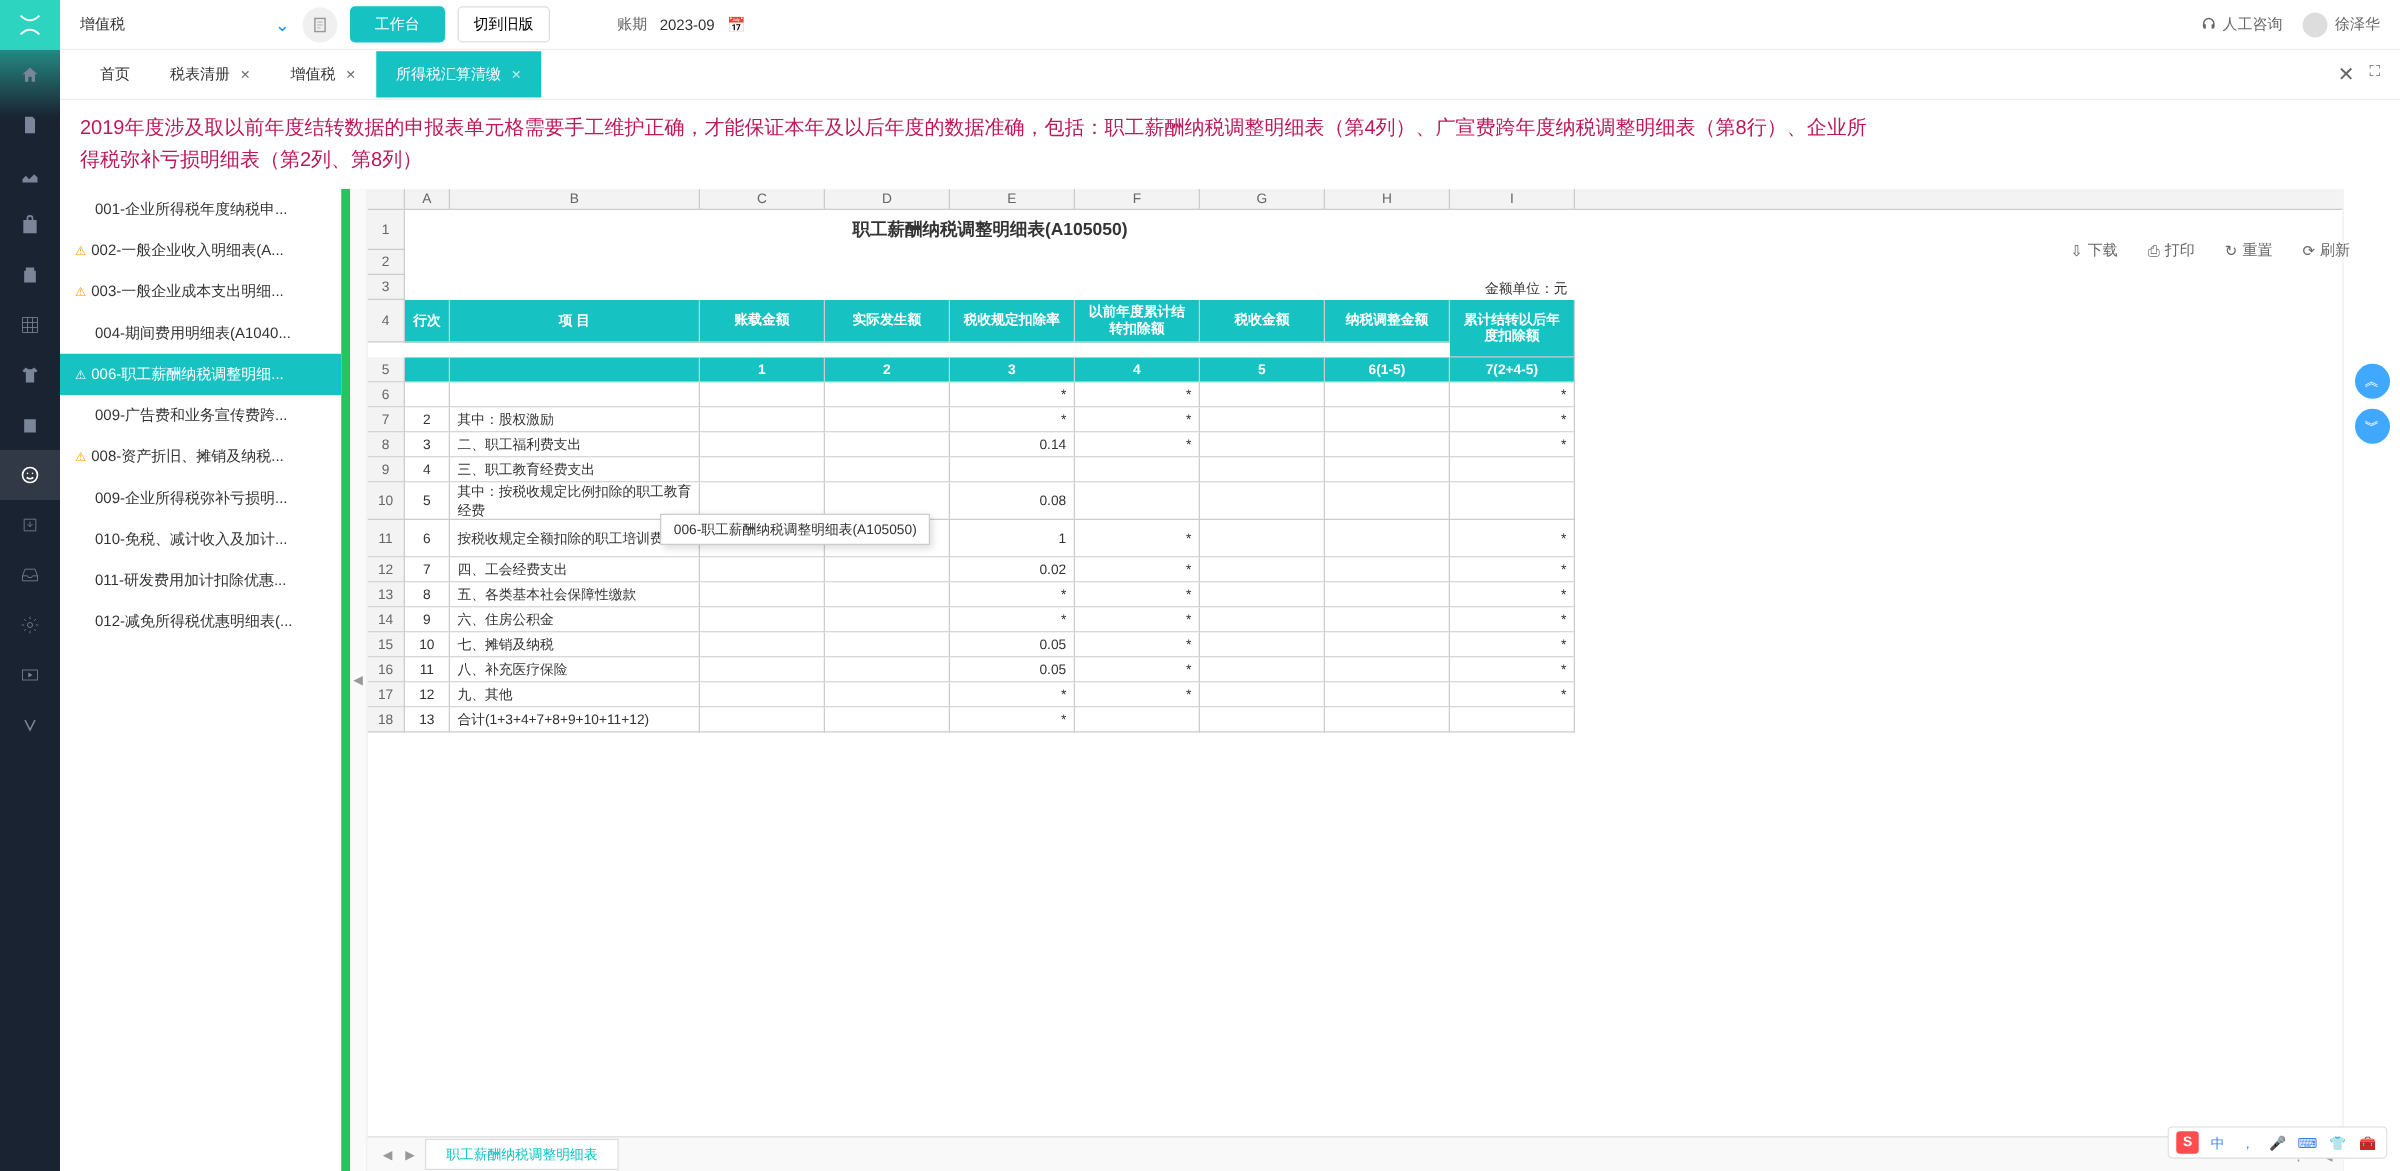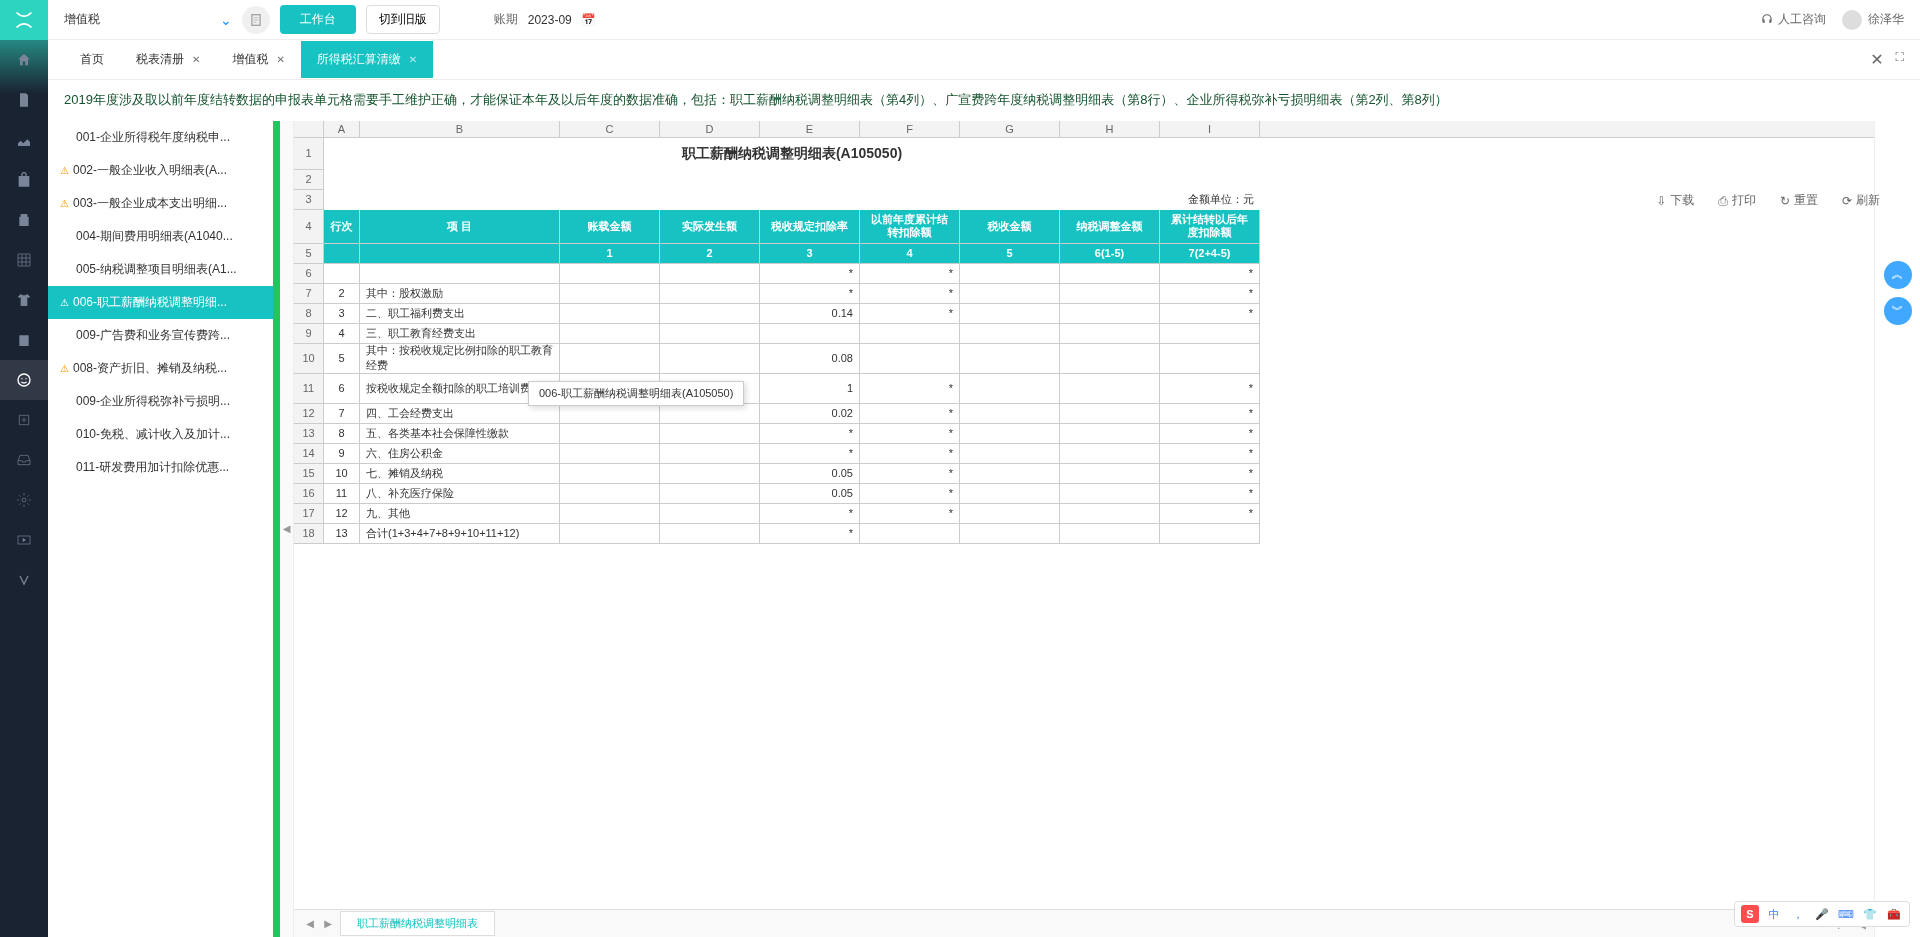--- a/index.html
+++ b/index.html
@@ -24,21 +24,21 @@
 .topbar-right { margin-left: auto; display: flex; align-items: center; gap: 16px; color: #666; }
 .user-area { display: flex; align-items: center; gap: 6px; }
 .avatar { width: 20px; height: 20px; border-radius: 50%; background: #ddd; }
 .tabbar { height: 40px; display: flex; align-items: center; padding: 0 16px; border-bottom: 1px solid #eee; background: #fff; position: relative; }
 .tab { padding: 10px 16px; cursor: pointer; display: flex; align-items: center; gap: 8px; color: #333; }
 .tab.active { background: #16c2c2; color: white; }
 .tab .close { font-size: 10px; opacity: 0.7; }
 .tabbar-right { position: absolute; right: 16px; display: flex; gap: 12px; color: #666; }
 .content { flex: 1; display: flex; overflow: hidden; }
 .left-panel { width: 232px; display: flex; flex-direction: column; border-right: 7px solid #22c55e; }
-.warning-bar { padding: 10px 16px; color: #14532d; font-size: 13px; line-height: 1.6; flex-shrink: 0; }
+.warning-bar { padding: 10px 16px; color: #be185d; font-size: 16px; line-height: 1.6; flex-shrink: 0; }
 .actions-bar { position: absolute; right: 40px; top: 100px; display: flex; gap: 24px; color: #666; font-size: 12px; padding: 12px 0; }
 .action-item { display: flex; align-items: center; gap: 4px; cursor: pointer; }
 .list { flex: 1; overflow-y: auto; }
 .list-item { padding: 8px 12px; cursor: pointer; white-space: nowrap; overflow: hidden; text-overflow: ellipsis; font-size: 12px; color: #333; display: flex; align-items: center; gap: 4px; }
 .list-item.selected { background: #16c2c2; color: white; }
 .warn-dot { color: #ff9800; font-size: 10px; }
 .list-item.selected .warn-dot { color: #fff; }
 .handle { width: 14px; background: #fafafa; display: flex; align-items: center; justify-content: center; cursor: pointer; border-right: 1px solid #eee; color: #999; font-size: 10px; }
 .sheet-area { flex: 1; display: flex; flex-direction: column; position: relative; }
 .sheet-wrap { flex: 1; overflow: auto; position: relative; }
@@ -248,24 +248,20 @@
               <span>002-一般企业收入明细表(A...</span>
             </div>
             <div class="list-item">
               <span class="warn-dot">⚠</span>
               <span>003-一般企业成本支出明细...</span>
             </div>
             <div class="list-item">
               <span style="width:12px;display:inline-block;"></span>
               <span>004-期间费用明细表(A1040...</span>
             </div>
-            <div class="list-item">
-              <span style="width:12px;display:inline-block;"></span>
-              <span>005-纳税调整项目明细表(A1...</span>
-            </div>
             <div class="list-item selected">
               <span class="warn-dot">⚠</span>
               <span>006-职工薪酬纳税调整明细...</span>
             </div>
             <div class="list-item">
               <span style="width:12px;display:inline-block;"></span>
               <span>009-广告费和业务宣传费跨...</span>
             </div>
             <div class="list-item">
               <span class="warn-dot">⚠</span>
@@ -275,20 +271,24 @@
               <span style="width:12px;display:inline-block;"></span>
               <span>009-企业所得税弥补亏损明...</span>
             </div>
             <div class="list-item">
               <span style="width:12px;display:inline-block;"></span>
               <span>010-免税、减计收入及加计...</span>
             </div>
             <div class="list-item">
               <span style="width:12px;display:inline-block;"></span>
               <span>011-研发费用加计扣除优惠...</span>
+            </div>
+            <div class="list-item">
+              <span style="width:12px;display:inline-block;"></span>
+              <span>012-减免所得税优惠明细表(...</span>
             </div>
           </div>
       </div>
       <div class="handle">◀</div>
 
       <div class="sheet-area">
         <div class="tooltip">006-职工薪酬纳税调整明细表(A105050)</div>
         <div class="sheet-wrap" id="sheet-wrap">
             <div class="col-headers">
               <div class="corner"></div>
@@ -317,21 +317,21 @@
             <div class="row">
               <div class="row-h" style="height:34px;">4</div>
               <div class="cell header-cell" style="width:36px;height:34px;">行次</div>
               <div class="cell header-cell" style="width:200px;height:34px;">项   目</div>
               <div class="cell header-cell" style="width:100px;height:34px;line-height:1.2;text-align:center;">账载金额</div>
               <div class="cell header-cell" style="width:100px;height:34px;line-height:1.2;text-align:center;">实际发生额</div>
               <div class="cell header-cell" style="width:100px;height:34px;line-height:1.2;text-align:center;">税收规定扣除率</div>
               <div class="cell header-cell" style="width:100px;height:34px;line-height:1.2;text-align:center;">以前年度累计结转扣除额</div>
               <div class="cell header-cell" style="width:100px;height:34px;line-height:1.2;text-align:center;">税收金额</div>
               <div class="cell header-cell" style="width:100px;height:34px;line-height:1.2;text-align:center;">纳税调整金额</div>
-              <div class="cell header-cell" style="width:100px;height:34px;line-height:1.2;text-align:center;">累计结转以后年度扣除额</div>
+              <div class="cell header-cell" style="width:100px;height:46px;line-height:1.2;text-align:center;">累计结转以后年度扣除额</div>
             </div>
             <div class="row">
               <div class="row-h">5</div>
               <div class="cell header-cell" style="width:36px"></div>
               <div class="cell header-cell" style="width:200px"></div>
               <div class="cell header-cell" style="width:100px">1</div>
               <div class="cell header-cell" style="width:100px">2</div>
               <div class="cell header-cell" style="width:100px">3</div>
               <div class="cell header-cell" style="width:100px">4</div>
               <div class="cell header-cell" style="width:100px">5</div>

